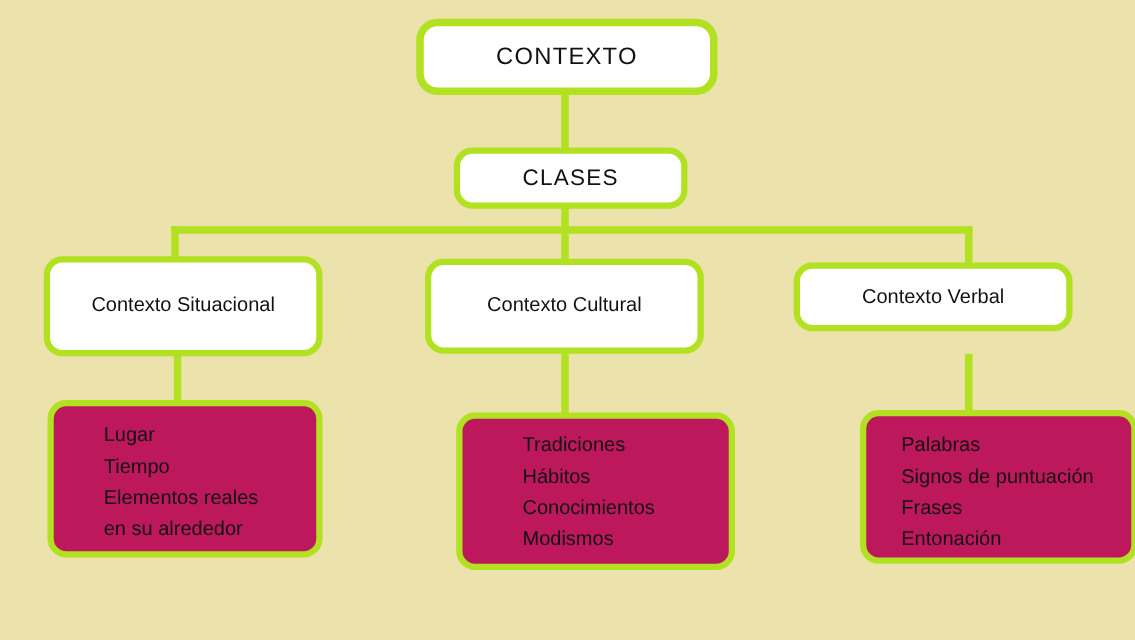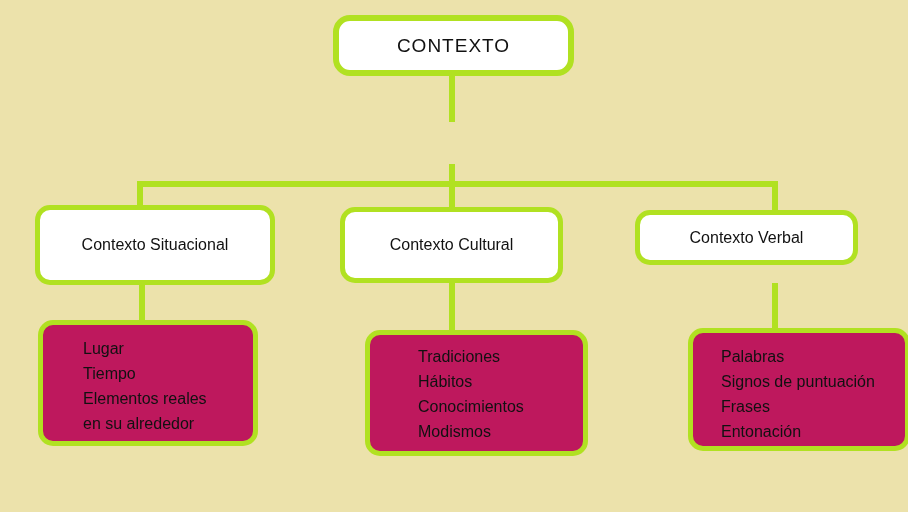--- a/index.html
+++ b/index.html
@@ -27,21 +27,21 @@
   .node{
     position:absolute;z-index:2;
     background:#fff;
     border:5px solid #b1e121;
     border-radius:15px;
     box-sizing:border-box;
     display:flex;align-items:center;justify-content:center;
   }
   .node.root{left:333px;top:15px;width:241px;height:61px;border-width:6px;border-radius:17px;font-size:19px;letter-spacing:1px;}
   .node.clases{left:363px;top:118px;width:187px;height:49px;font-size:18px;letter-spacing:1px;}
-  .node.b1{left:35px;top:205px;width:240px;height:80px;font-size:16px;}
+  .node.b1{left:35px;top:205px;width:223px;height:80px;font-size:16px;}
   .node.b2{left:340px;top:207px;width:223px;height:76px;font-size:16px;}
   .node.b3{left:635px;top:210px;width:223px;height:55px;font-size:16px;}
   .leaf{
     position:absolute;z-index:2;
     background:#be185d;
     border:5px solid #b1e121;
     border-radius:15px;
     box-sizing:border-box;
     font-size:16px;line-height:25px;
     text-align:left;
@@ -61,20 +61,23 @@
   <div class="conn v" id="c-bus-sit"></div>
   <div class="conn v" id="c-bus-verb"></div>
   <div class="conn v" id="c-sit-leaf"></div>
   <div class="conn v" id="c-cul-leaf"></div>
   <div class="conn v" id="c-verb-leaf"></div>
 
   <div class="node root">
     <span>CONTEXTO</span>
   </div>
 
+  <div class="node clases">
+    <span>CLASES</span>
+  </div>
 
   <div class="node b1">
     <span>Contexto Situacional</span>
   </div>
   <div class="node b2">
     <span>Contexto Cultural</span>
   </div>
   <div class="node b3">
     <span>Contexto Verbal</span>
   </div>

